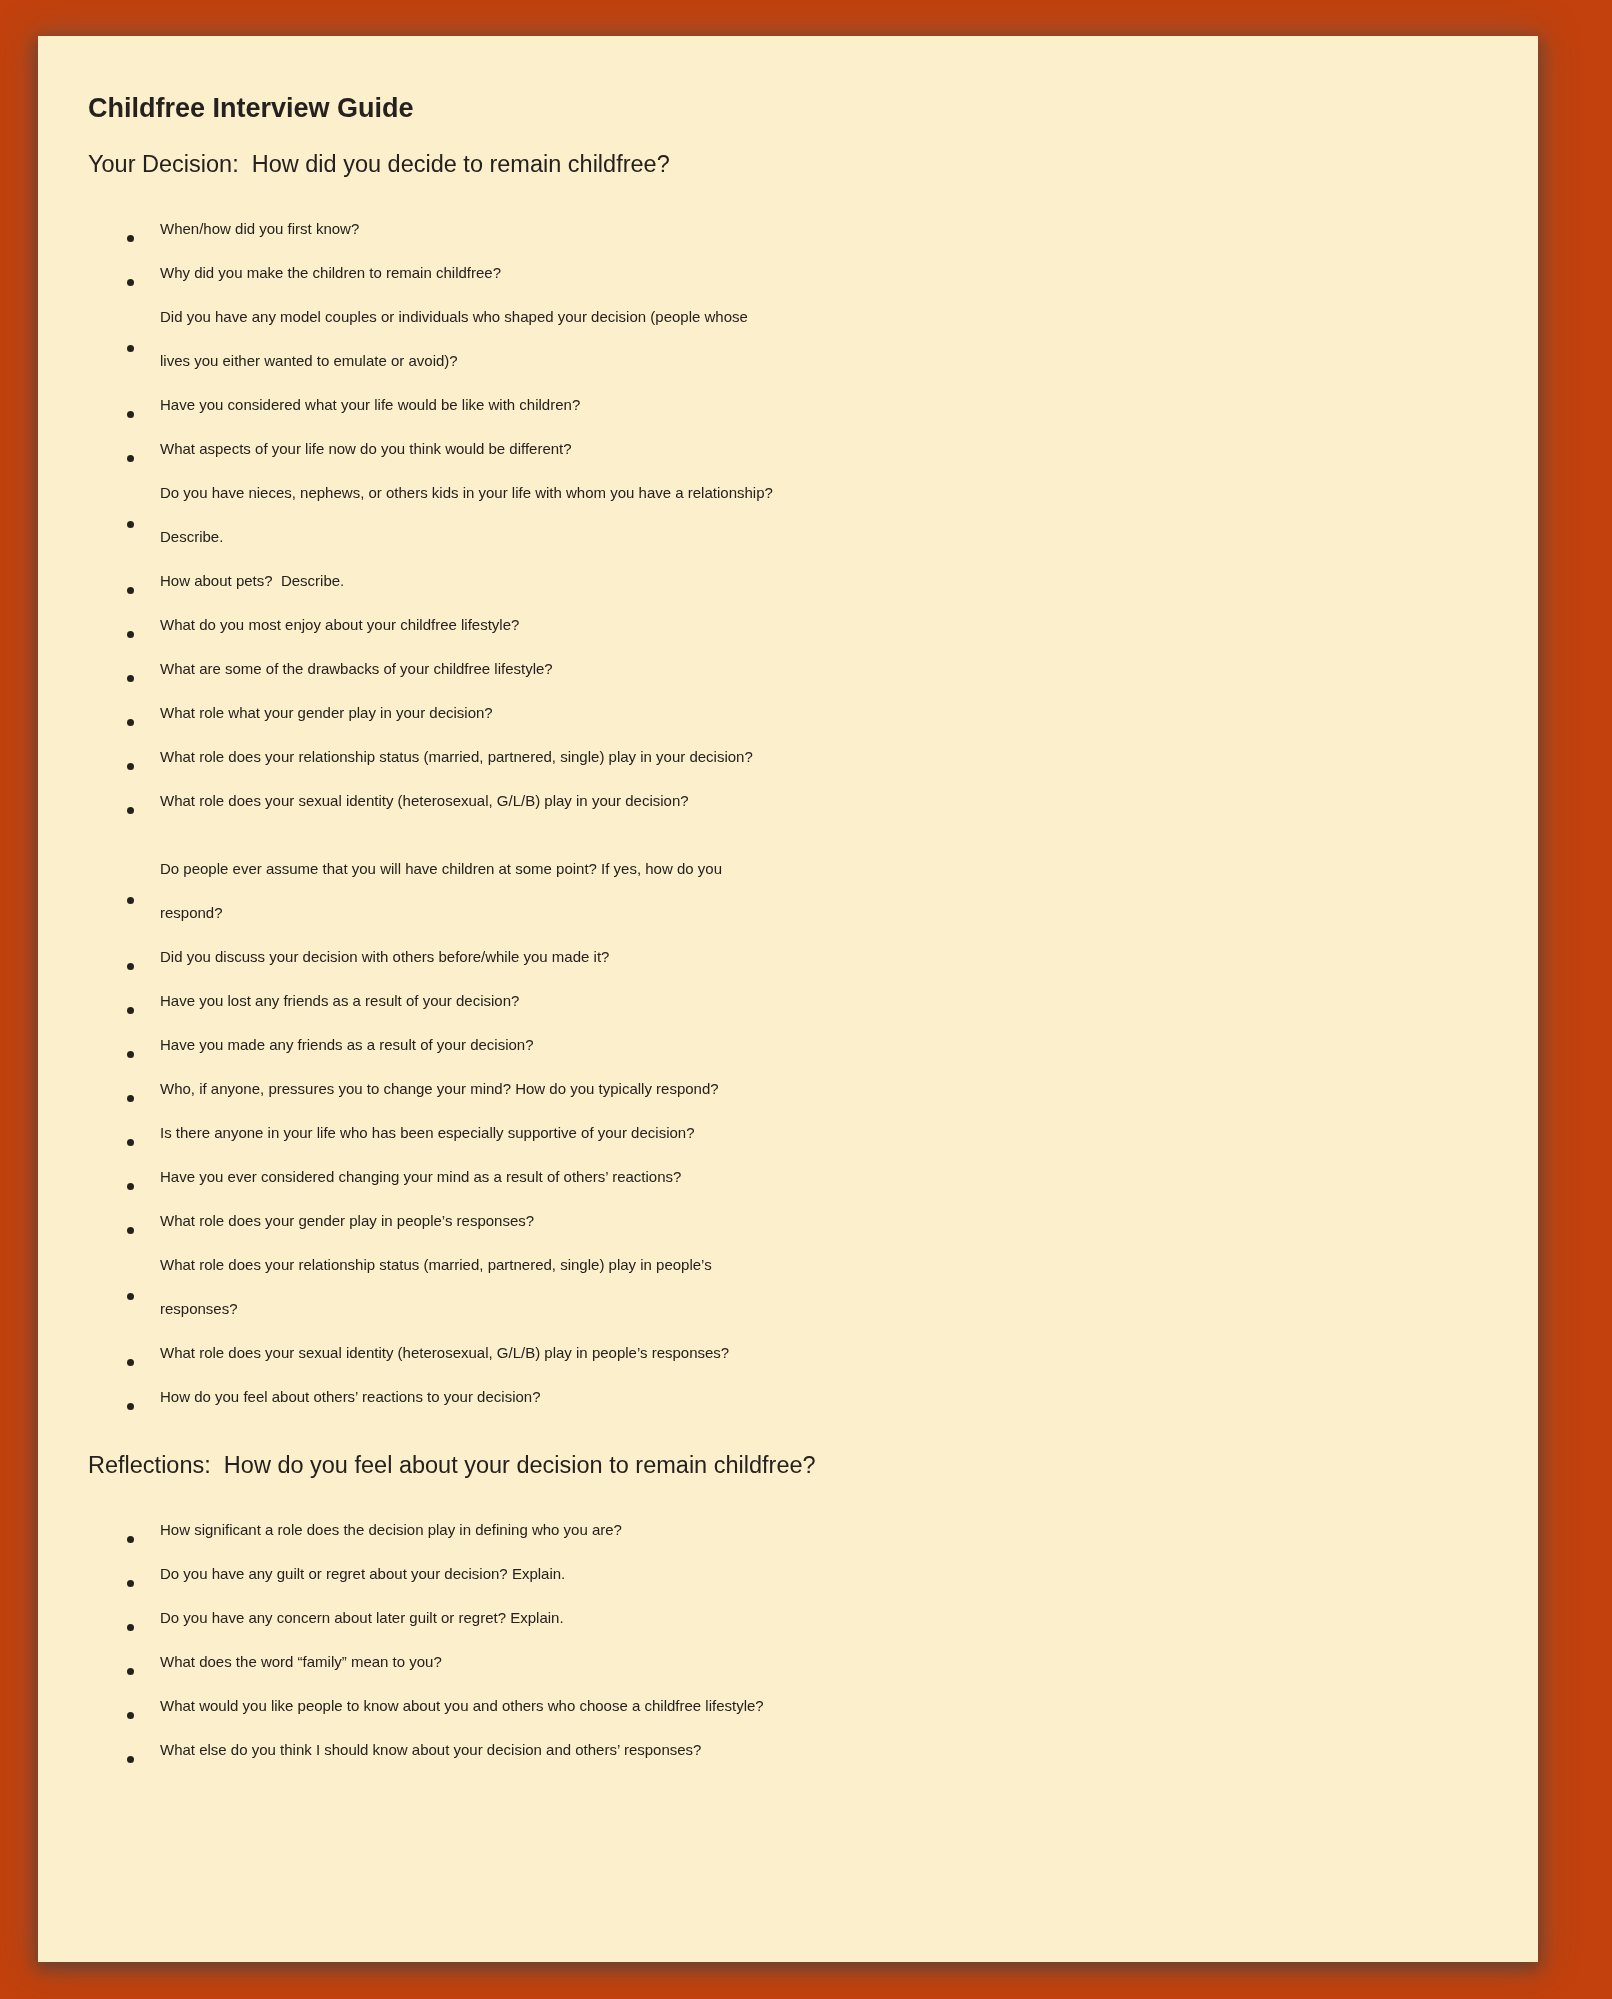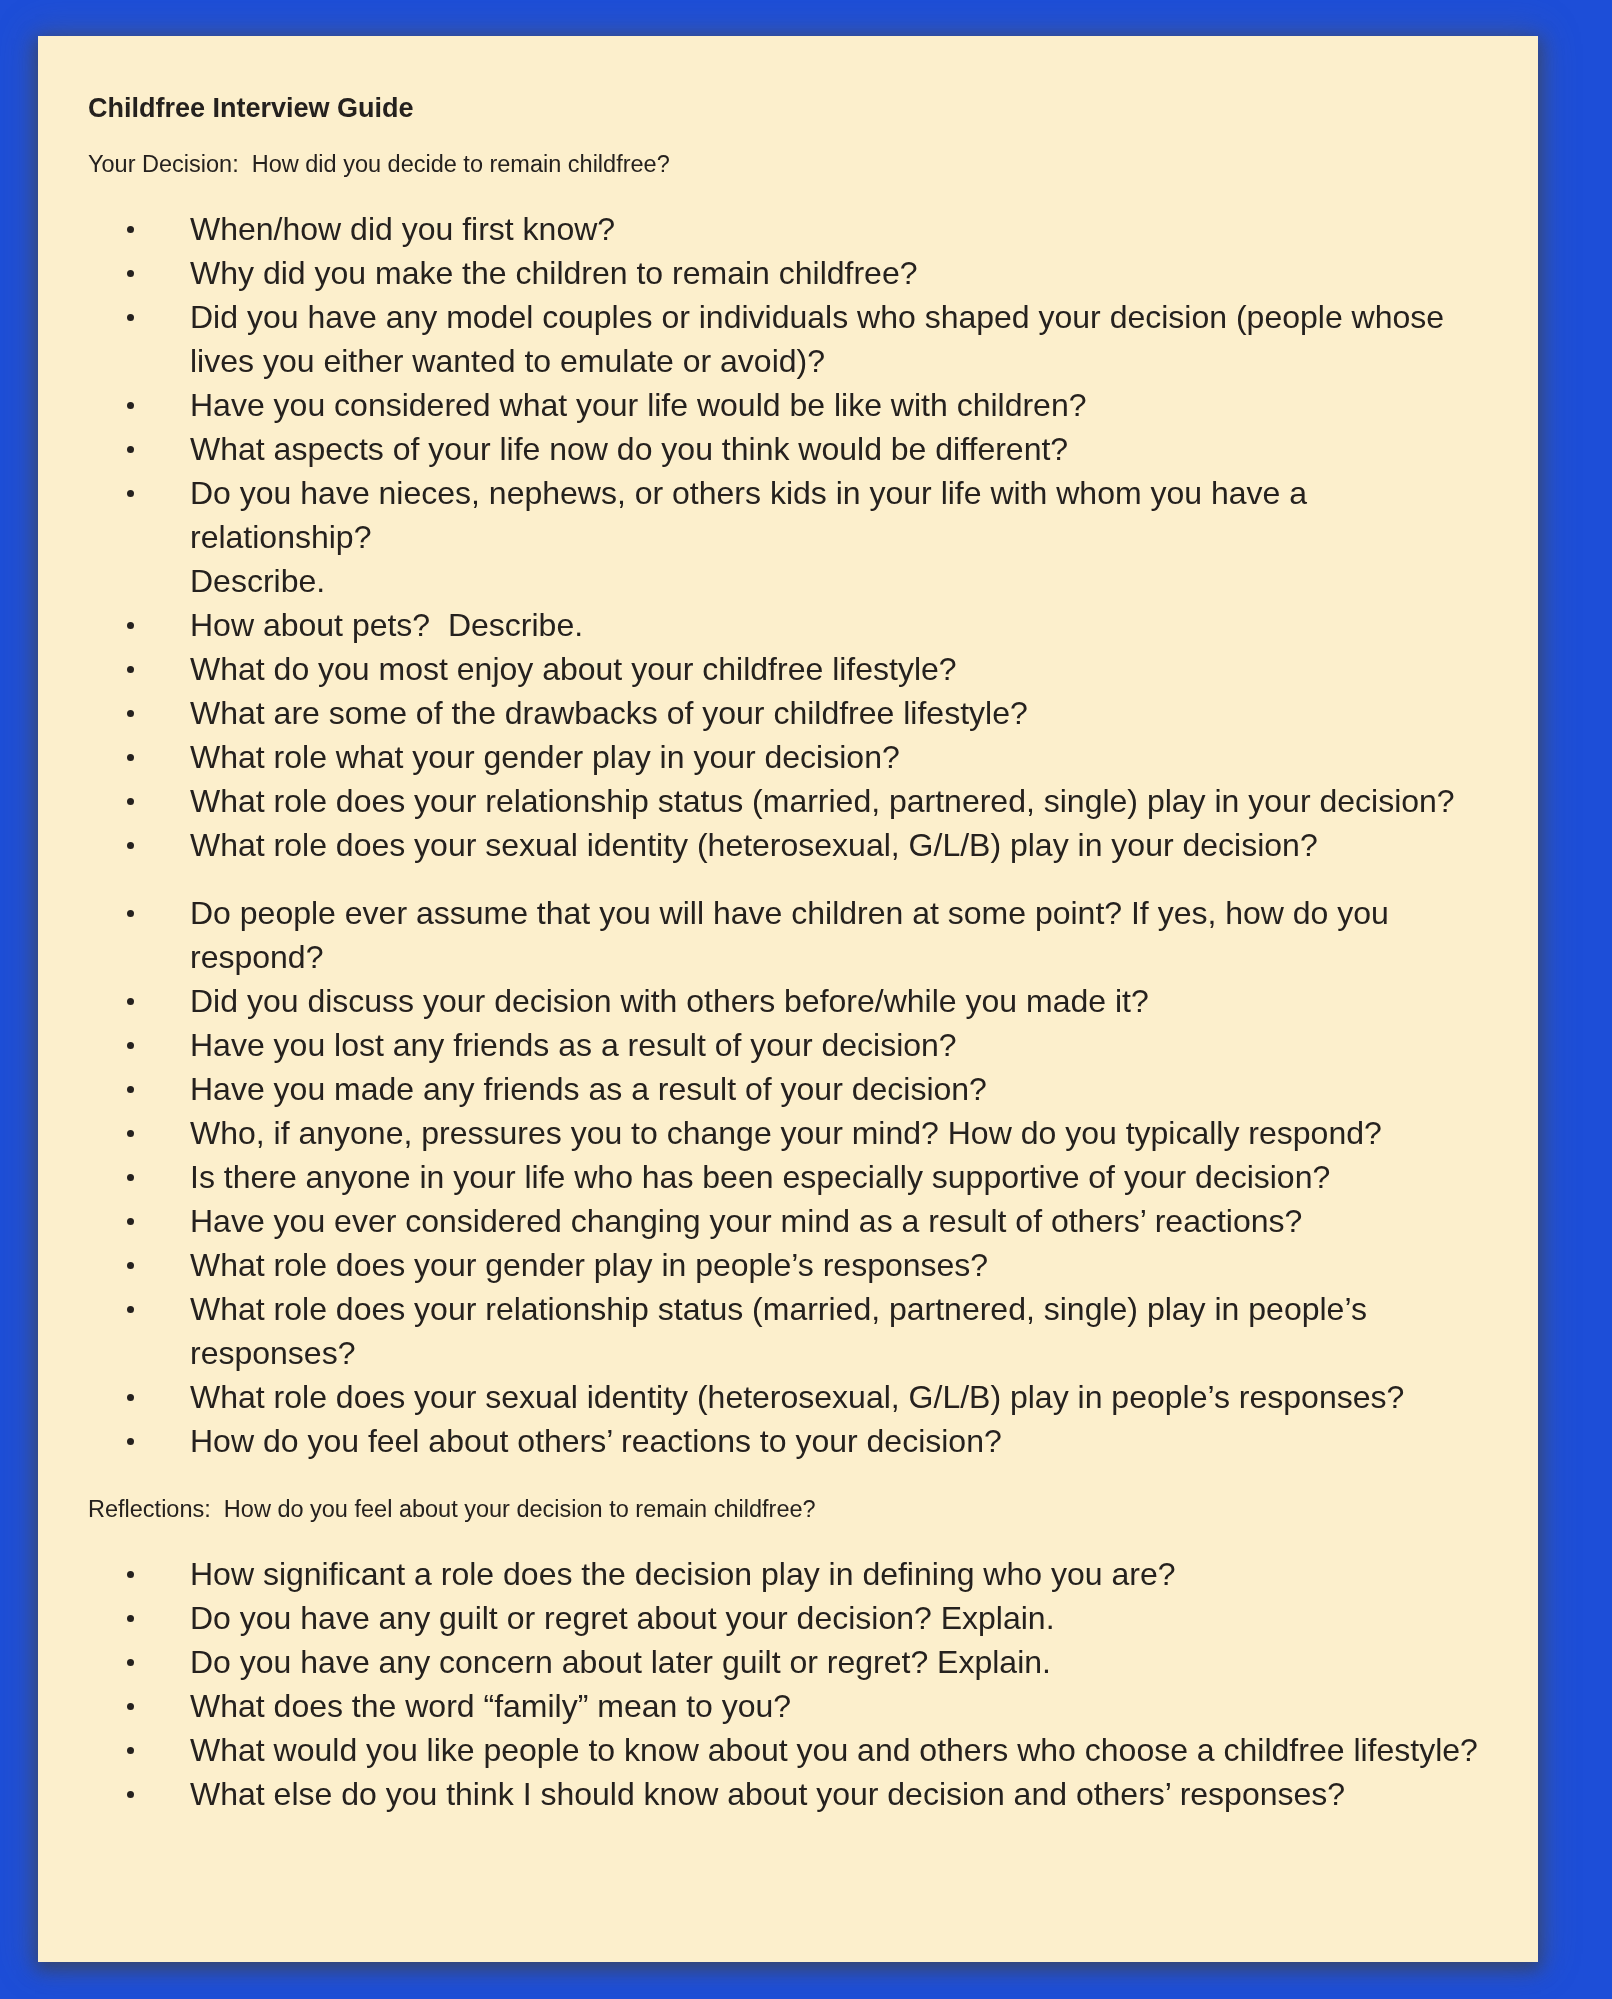--- a/index.html
+++ b/index.html
@@ -8,21 +8,21 @@
     background: #ffffff;
     width: 1612px;
     height: 1999px;
     font-family: "Liberation Sans", sans-serif;
   }
   .canvas {
     position: relative;
     width: 1612px;
     height: 1999px;
     overflow: hidden;
-    background: #1d4ed8;
+    background: #c2410c;
   }
   .page {
     position: absolute;
     left: 38px;
     top: 36px;
     width: 1500px;
     height: 1926px;
     box-sizing: border-box;
     background: #fcefcc;
     color: #25211e;
@@ -45,24 +45,23 @@
     font-weight: normal;
     white-space: pre-wrap;
   }
   ul.bullets {
     list-style: none;
     margin: 21px 0 0 0;
     padding: 0 0 0 39px;
   }
   ul.bullets li {
     display: flex;
-    align-items: flex-start;
-    font-size: 32px;
+    align-items: center;
+    font-size: 15px;
     line-height: 44px;
-    gap: 30px;
   }
   .dot {
     flex: 0 0 auto;
     width: 7px;
     height: 7px;
     border-radius: 50%;
     background: #25211e;
     margin: 19px 26px 0 0;
   }
   .btxt { white-space: pre-wrap; }

